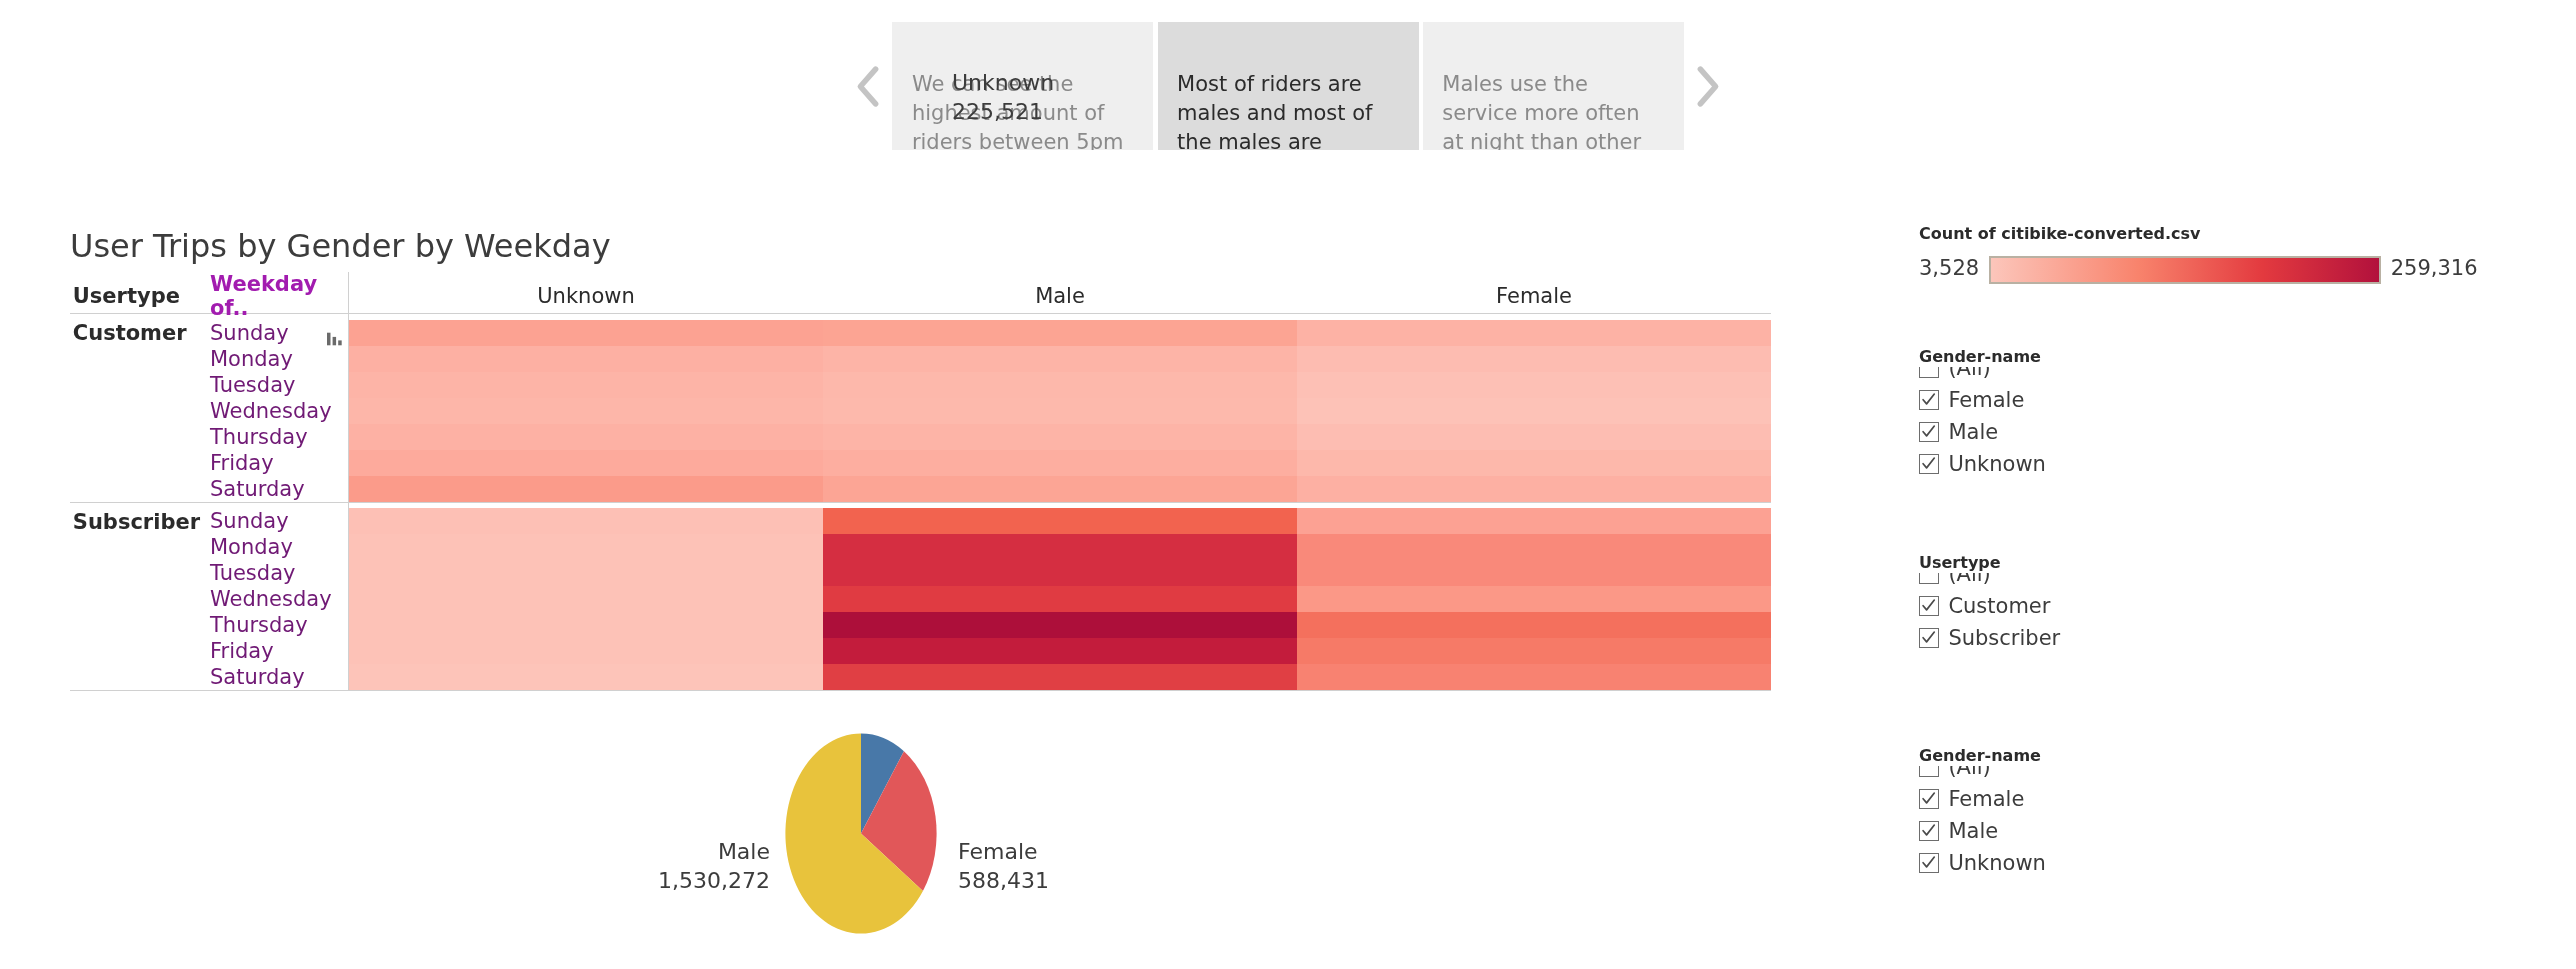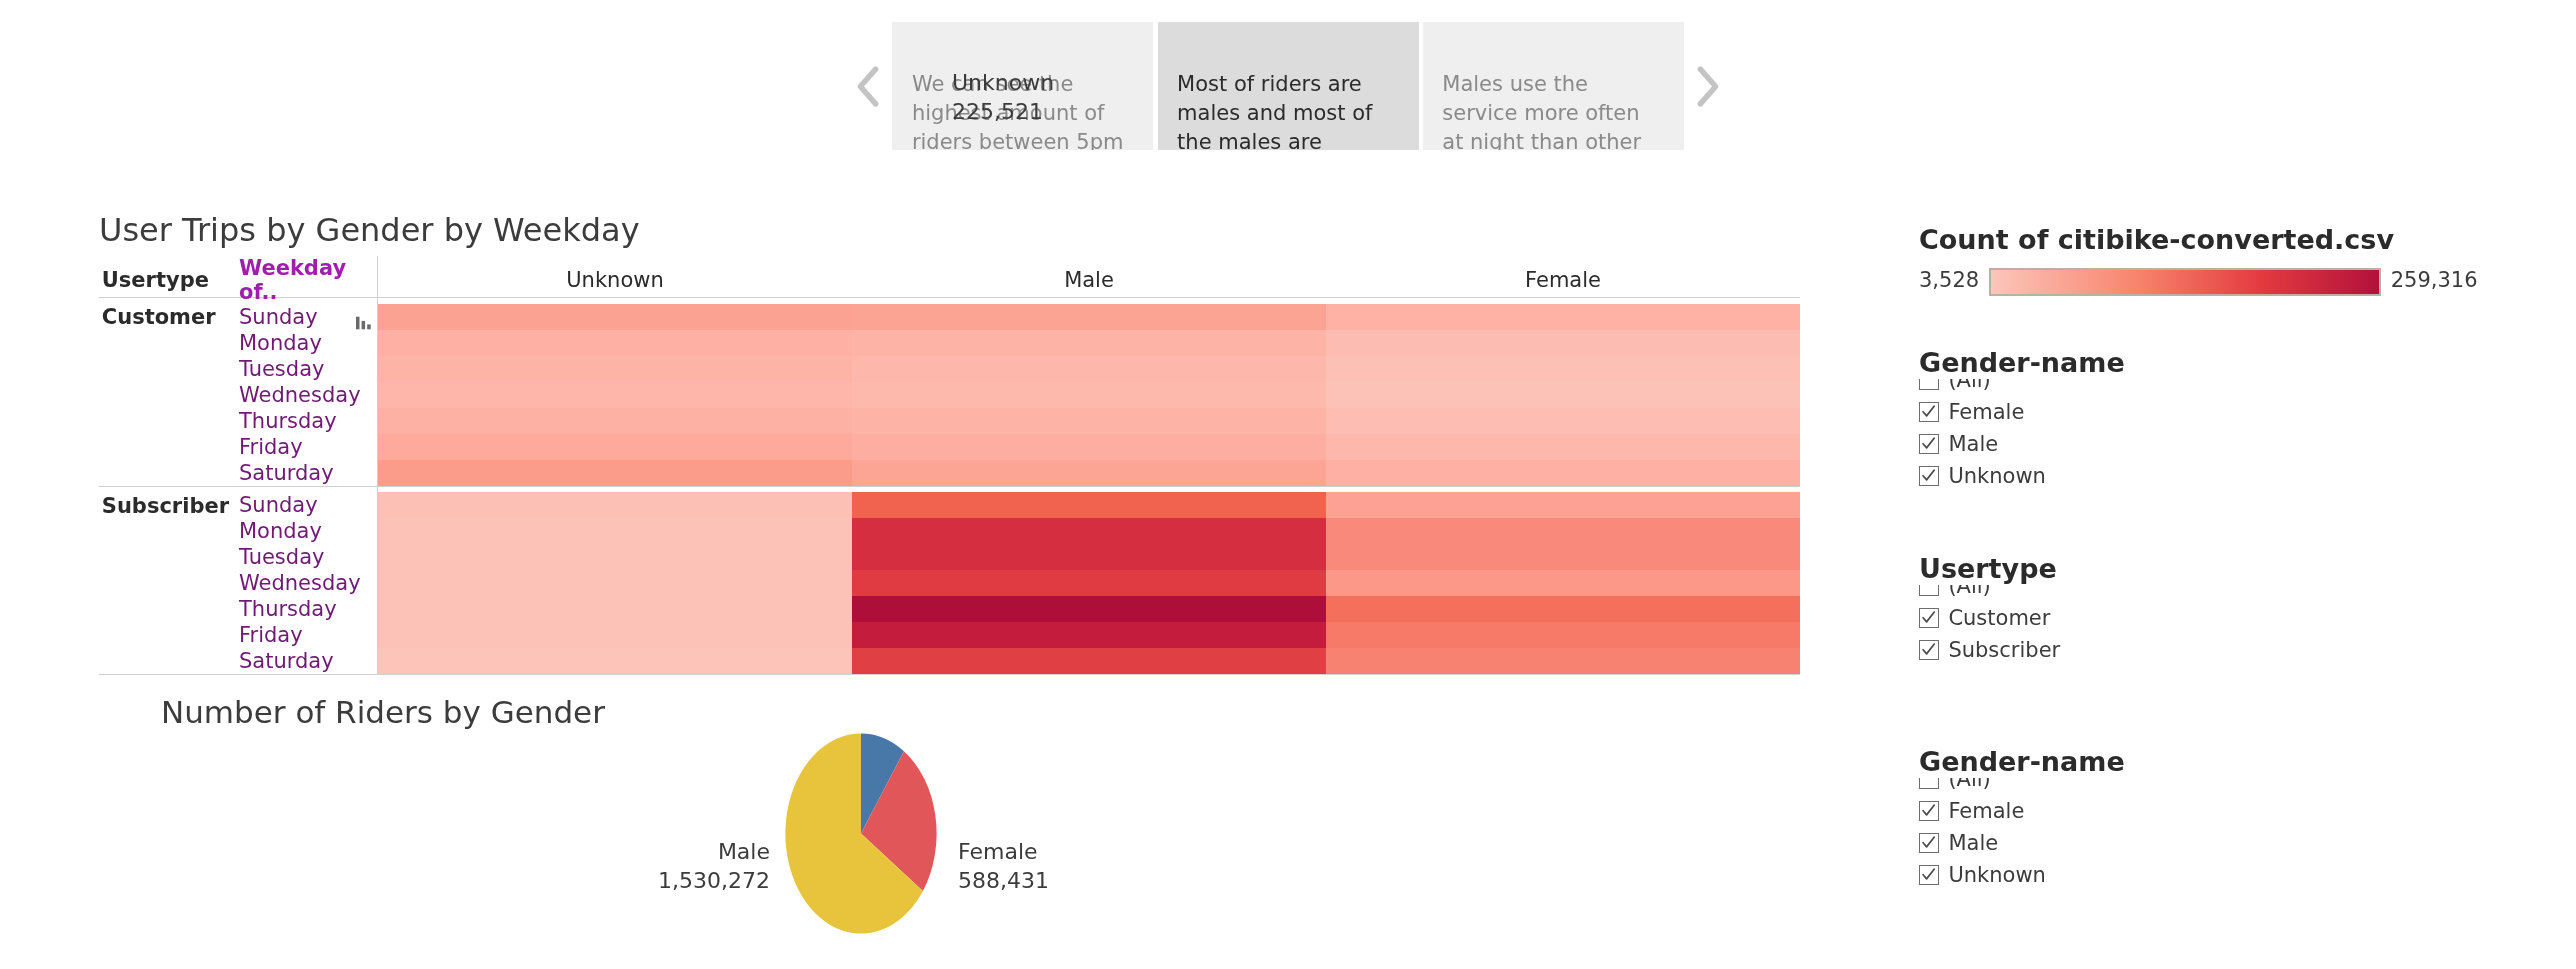--- a/index.html
+++ b/index.html
@@ -56,24 +56,23 @@
   }
   .story-card.active {
     background: #dcdcdc;
     color: #2b2b2b;
   }
 
   
   #heatmap-sheet {
     position: absolute;
     left: 0;
-    top: 172px;
+    top: 188px;
     width: 1820px;
     height: 504px;
-    margin-left: 29px;
   }
   #heatmap-title {
     position: absolute;
     left: 70px;
     top: 39px;
     font-size: 32px;
     font-weight: 400;
     color: #3c3c3c;
     white-space: nowrap;
   }
@@ -205,21 +204,21 @@
   #pie-label-male    { left: 658px;  top: 838px; text-align: right; width: 112px;}
 
   
   #right-panel {
     position: absolute;
     left: 1919px;
     top: 224px;
     width: 630px;
   }
   .panel-title {
-    font-size: 27px;
+    font-size: 16px;
     font-weight: 700;
     color: #2b2b2b;
     white-space: nowrap;
   }
   #color-legend { position: absolute; left: 0; top: 0; width: 630px;}
   #legend-row {
     margin-top: 12.6px;
     display: flex;
     align-items: flex-start;
     gap: 9.8px;
@@ -403,21 +402,20 @@
             <div class="hm-cell" style="background: rgb(246, 122, 103);"></div>
             <div class="hm-cell" style="background: rgb(248, 130, 113);"></div>
           </div>
       </div>
     </div>
 
   </div>
 </div>
 
 <div id="pie-sheet">
-  <div id="pie-title">Number of Riders by Gender</div>
   <div id="pie-holder">
     <svg id="pie-svg" width="154" height="203" viewBox="0 0 220 290">
         <path d="M 110 145 L 110 2 A 108 143 0 0 1 171.37834950050333 27.338317996128794 Z" fill="#4878a8"></path>
         <path d="M 110 145 L 171.37834950050333 27.338317996128794 A 108 143 0 0 1 198.47085587338245 227.0168255139708 Z" fill="#e15759"></path>
         <path d="M 110 145 L 198.47085587338245 227.0168255139708 A 108 143 0 1 1 109.99999999999999 2 Z" fill="#e8c33c"></path>
       </svg>
   </div>
 </div>
 
 <div class="pie-label" id="pie-label-unknown">

